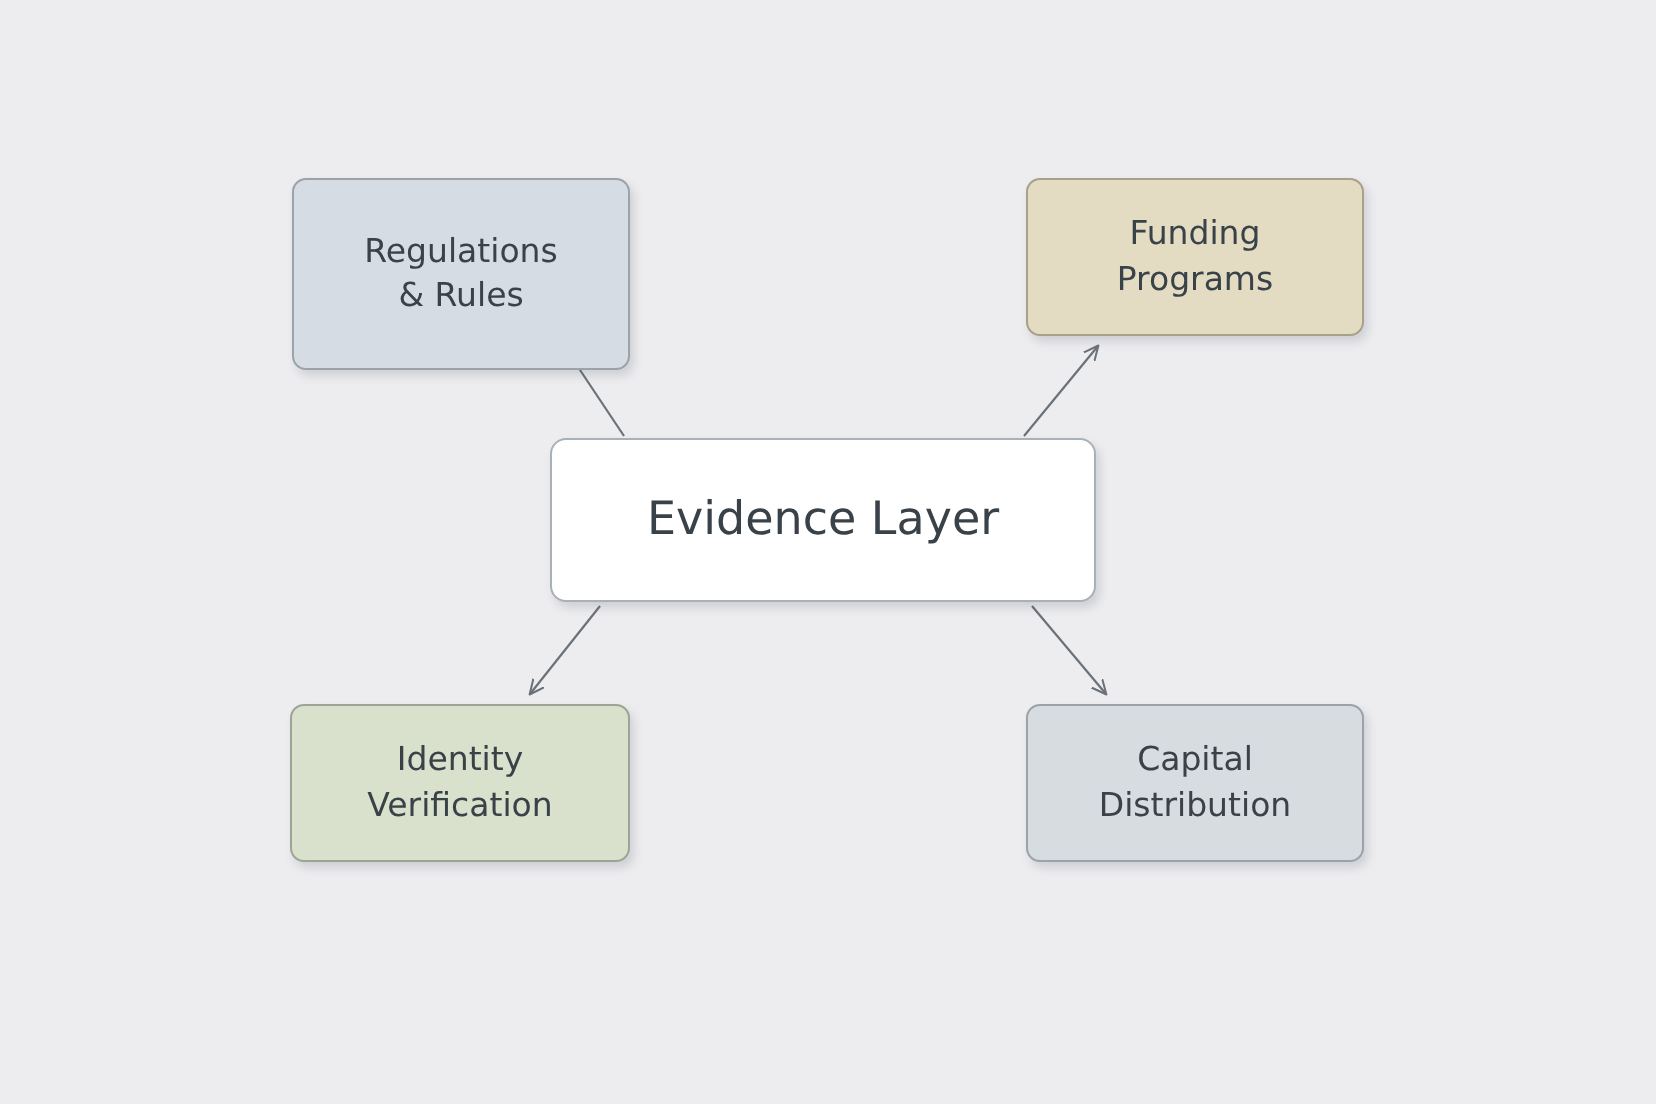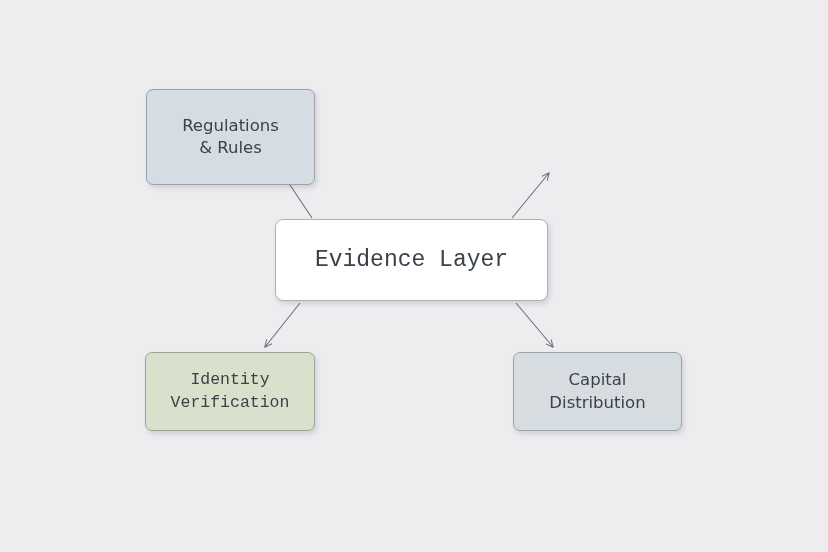--- a/index.html
+++ b/index.html
@@ -47,21 +47,20 @@
 
   .node-center {
     left: 275px;
     top: 219px;
     width: 273px;
     height: 82px;
     background: #ffffff;
     border-color: #a9b0b8;
     font-size: 23px;
     border-radius: 8px;
-    font-family: Liberation Mono, monospace;
   }
   .node-regulations {
     left: 146px;
     top: 89px;
     width: 169px;
     height: 96px;
     background: #d6dce4;
     font-size: 16.5px;
   }
   .node-funding {
@@ -74,21 +73,20 @@
     font-size: 16.5px;
   }
   .node-identity {
     left: 145px;
     top: 352px;
     width: 170px;
     height: 79px;
     background: #d9e0cb;
     border-color: #9ca595;
     font-size: 16.5px;
-    font-family: Liberation Mono, monospace;
   }
   .node-capital {
     left: 513px;
     top: 352px;
     width: 169px;
     height: 79px;
     background: #d7dce1;
     font-size: 16.5px;
   }
 </style>
@@ -111,20 +109,24 @@
     <line x1="300" y1="303" x2="265" y2="347" stroke="#6a7178" stroke-width="1.1" marker-end="url(#arrow-head)"></line>
 
     <line x1="516" y1="303" x2="553" y2="347" stroke="#6a7178" stroke-width="1.1" marker-end="url(#arrow-head)"></line>
   </svg>
 
   <div class="node node-regulations">
     <span class="node-label">Regulations
 &amp; Rules</span>
   </div>
 
+  <div class="node node-funding">
+    <span class="node-label">Funding
+Programs</span>
+  </div>
 
   <div class="node node-center">
     <span class="node-label">Evidence Layer</span>
   </div>
 
   <div class="node node-identity">
     <span class="node-label">Identity
 Verification</span>
   </div>
 

